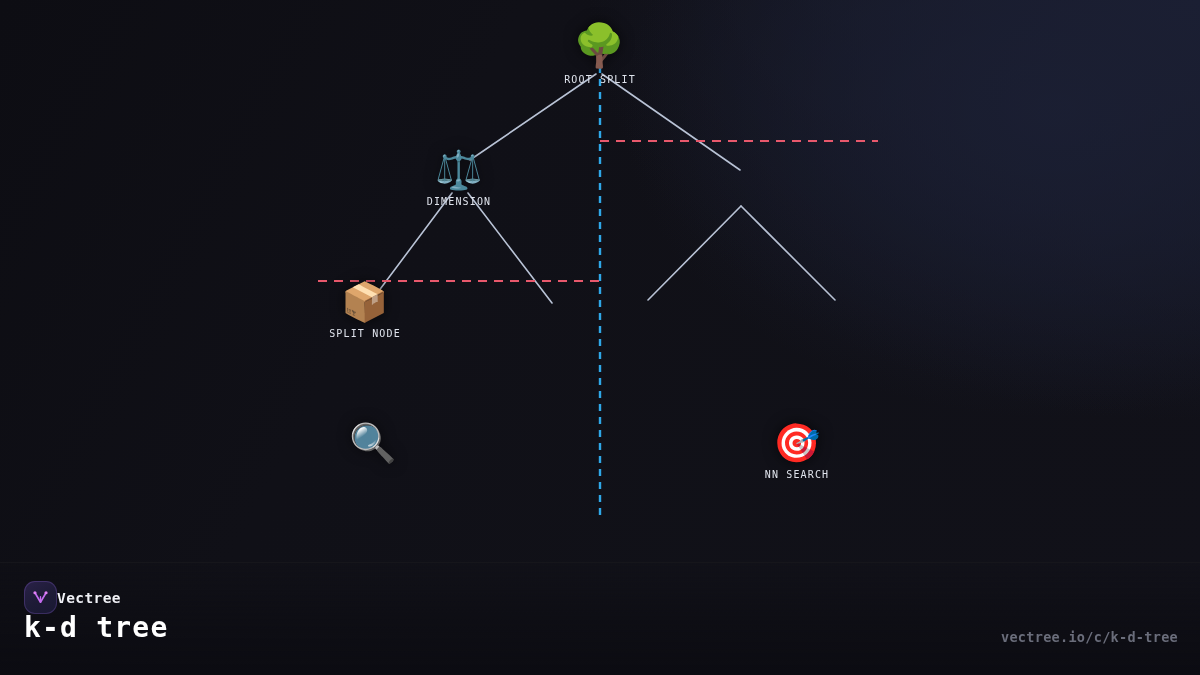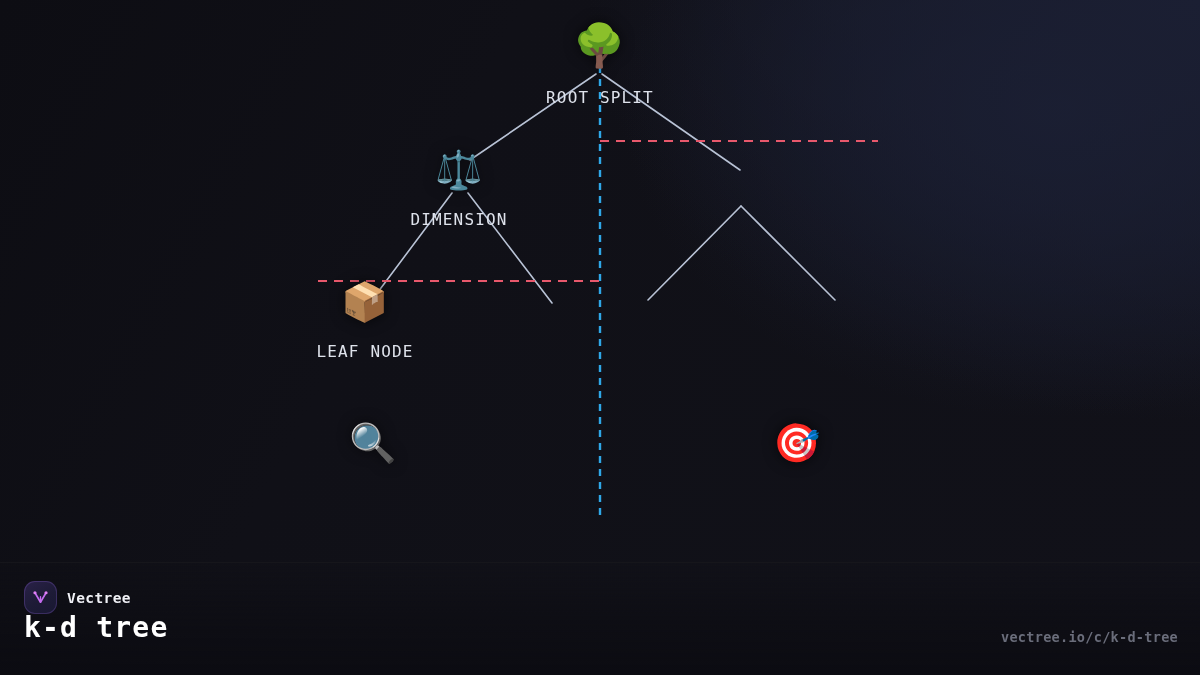--- a/index.html
+++ b/index.html
@@ -38,23 +38,23 @@
     user-select: none;
   }
   .node .glyph {
     display: block;
     line-height: 1;
     font-family: "DejaVu Sans", "Liberation Sans", sans-serif;
     text-shadow: 0 0 14px rgba(0,0,0,0.65);
   }
   .node .caption {
     display: block;
-    margin-top: 21px;
+    margin-top: 7px;
     font-family: "DejaVu Sans Mono", "Liberation Mono", monospace;
-    font-size: 16px;
+    font-size: 10px;
     letter-spacing: 1.15px;
     color: #dfe3ec;
     white-space: nowrap;
   }
 
   
   #footer {
     position: absolute;
     left: 0;
     right: 0;
@@ -62,21 +62,20 @@
     height: 112px;
     border-top: 1px solid rgba(255,255,255,0.045);
     background: linear-gradient(180deg, rgba(13,13,19,0.0) 0%, rgba(12,12,18,0.65) 55%, rgba(11,11,17,0.9) 100%);
   }
   #brand-row {
     position: absolute;
     left: 24px;
     top: 18px;
     display: flex;
     align-items: center;
-    gap: 10px;
   }
   #brand-logo {
     width: 33px;
     height: 33px;
     border-radius: 11px;
     background: linear-gradient(150deg, #2a2148 0%, #1d1b36 55%, #191832 100%);
     box-shadow: inset 0 0 0 1px rgba(170,120,255,0.22);
     display: flex;
     align-items: center;
     justify-content: center;
@@ -136,27 +135,28 @@
       <div class="node" style="left: 600px; top: 25px;">
         <span class="glyph" style="font-size: 42px;">🌳</span>
         <span class="caption">ROOT SPLIT</span>
       </div>
       <div class="node" style="left: 459px; top: 151px;">
         <span class="glyph" style="font-size: 38px;">⚖️</span>
         <span class="caption">DIMENSION</span>
       </div>
       <div class="node" style="left: 365px; top: 283px;">
         <span class="glyph" style="font-size: 38px;">📦</span>
-        <span class="caption">LEAF NODE</span>
+        <span class="caption">SPLIT NODE</span>
       </div>
       <div class="node" style="left: 373px; top: 424px;">
         <span class="glyph" style="font-size: 38px;">🔍</span>
       </div>
       <div class="node" style="left: 797px; top: 424px;">
         <span class="glyph" style="font-size: 38px;">🎯</span>
+        <span class="caption">NN SEARCH</span>
       </div>
     </div>
 
   <div id="footer">
 
     <div id="brand-row">
       <div id="brand-logo">
         <svg width="19" height="19" viewBox="0 0 24 24">
           <path d="M5 6 L12 18 L19 6" fill="none" stroke="#c46cf0" stroke-width="2.1" stroke-linecap="round" stroke-linejoin="round"></path>
           <path d="M12 18 L12 11" fill="none" stroke="#c46cf0" stroke-width="1.7" stroke-linecap="round"></path>

